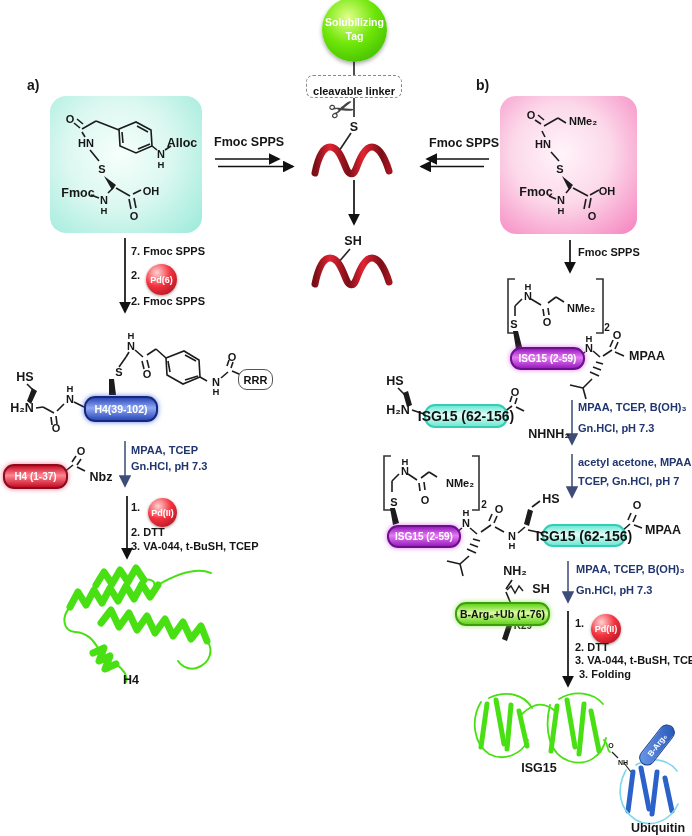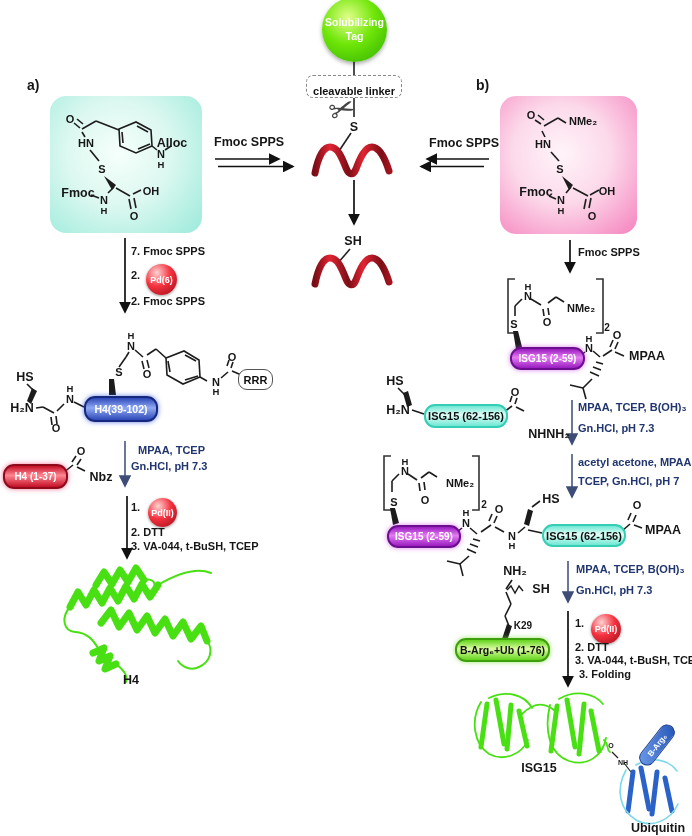--- a/index.html
+++ b/index.html
@@ -13,21 +13,21 @@
   .cond{color:var(--cond-navy,#21356f);font-size:11px}
   .pill{position:absolute;display:flex;align-items:center;justify-content:center;
         font-weight:bold;border-radius:11px;white-space:nowrap}
   .pill-blue{background:linear-gradient(180deg,#2d49b8,#8fa8f2 45%,#2d49b8);
         border:2px solid #16277e;color:#fff;font-size:10.5px;box-shadow:0 0 5px rgba(40,80,220,.75)}
   .pill-red{background:linear-gradient(180deg,#c40f26,#ff8591 45%,#c40f26);
         border:2px solid #8f0a1b;color:#fff;font-size:10px;box-shadow:0 0 5px rgba(240,60,110,.7)}
   .pill-purple{background:linear-gradient(180deg,#9a1cc0,#e37cf2 45%,#9a1cc0);
         border:2px solid #6d0e8f;color:#fff;font-size:10px;box-shadow:0 0 5px rgba(200,60,230,.65)}
   .pill-cyan{background:linear-gradient(180deg,#6fe8d4,#e2fdf7 45%,#6fe8d4);
-        border:2px solid #35cdb4;color:#111;font-size:11px}
+        border:2px solid #35cdb4;color:#111;font-size:14px}
   .pill-green{background:linear-gradient(180deg,#63d41d,#dcfba2 45%,#63d41d);
         border:2px solid #3f9e0c;color:#111;font-size:10.5px;box-shadow:0 0 5px rgba(130,225,70,.8)}
   .pill-white{background:#fff;border:1.6px solid #555;color:#111;font-size:11px;border-radius:9px}
   .pd{position:absolute;border-radius:50%;color:#fff;font-weight:bold;font-size:9px;
       display:flex;align-items:center;justify-content:center;
       background:radial-gradient(circle at 35% 28%,#ffd3d3 0%,var(--pd-red,#f4323f) 45%,#9c0a17 100%);
       box-shadow:0 1px 3px rgba(0,0,0,.4)}
   .tagball{position:absolute;left:322px;top:-3px;width:65px;height:65px;border-radius:50%;
       background:radial-gradient(circle at 40% 32%,#e2ff8a 0%,var(--tag-green,#6fe608) 45%,#2fae00 100%);
       color:#fff;font-weight:bold;font-size:10.5px;display:flex;flex-direction:column;
@@ -314,21 +314,21 @@
   <div class="lbl a11 ctr" style="left:70px;top:119px">O</div>
   <div class="lbl a11 ctr" style="left:86px;top:143px">HN</div>
   <div class="lbl a11 ctr" style="left:102px;top:169px">S</div>
   <div class="lbl a12 ctr" style="left:78px;top:193px">Fmoc</div>
   <div class="lbl a11 ctr" style="left:104px;top:200px">N</div>
   <div class="lbl a9 ctr" style="left:104px;top:211px">H</div>
   <div class="lbl a11 ctr" style="left:151px;top:191px">OH</div>
   <div class="lbl a11 ctr" style="left:134px;top:216px">O</div>
   <div class="lbl a11 ctr" style="left:161px;top:154px">N</div>
   <div class="lbl a9 ctr" style="left:161px;top:165px">H</div>
-  <div class="lbl a12 ctr" style="left:172px;top:143px">Alloc</div>
+  <div class="lbl a12 ctr" style="left:182px;top:143px">Alloc</div>
 
   <div class="lbl a11" style="left:131px;top:246px">7. Fmoc SPPS</div>
   <div class="lbl a11" style="left:131px;top:270px">2.</div>
   <div class="pd" style="left:146px;top:264px;width:31px;height:31px">
     <span>Pd(6)</span>
   </div>
   <div class="lbl a11" style="left:131px;top:296px">2. Fmoc SPPS</div>
 
   <div class="lbl a12 ctr" style="left:25px;top:377px">HS</div>
   <div class="lbl a12 ctr" style="left:22px;top:408px">H₂N</div>
@@ -347,21 +347,21 @@
   <div class="lbl a11 ctr" style="left:232px;top:357px">O</div>
   <div class="pill pill-white" style="left:238px;top:369px;width:33px;height:19px">
     <span>RRR</span>
   </div>
 
   <div class="pill pill-red" style="left:3px;top:464px;width:61px;height:21px">
     <span>H4 (1-37)</span>
   </div>
   <div class="lbl a11 ctr" style="left:81px;top:451px">O</div>
   <div class="lbl a12 ctr" style="left:101px;top:477px">Nbz</div>
-  <div class="lbl cond" style="left:138px;top:445px">MPAA, TCEP</div>
+  <div class="lbl cond" style="left:131px;top:445px">MPAA, TCEP</div>
   <div class="lbl cond" style="left:131px;top:461px">Gn.HCl, pH 7.3</div>
 
   <div class="lbl a11" style="left:131px;top:502px">1.</div>
   <div class="pd" style="left:148px;top:498px;width:29px;height:29px">
     <span>Pd(II)</span>
   </div>
   <div class="lbl a11" style="left:131px;top:527px">2. DTT</div>
   <div class="lbl a11" style="left:131px;top:541px">3. VA-044, t-BuSH, TCEP</div>
   <div class="lbl a12 ctr" style="left:131px;top:680px">H4</div>
 
@@ -421,21 +421,21 @@
   <div class="lbl a12 ctr" style="left:551px;top:499px">HS</div>
   <div class="pill pill-cyan" style="left:542px;top:524px;width:80px;height:19px">
     <span>ISG15 (62-156)</span>
   </div>
   <div class="lbl a11 ctr" style="left:637px;top:505px">O</div>
   <div class="lbl a12 ctr" style="left:663px;top:530px">MPAA</div>
 
   <div class="lbl a12 ctr" style="left:515px;top:571px">NH₂</div>
   <div class="lbl a12 ctr" style="left:541px;top:589px">SH</div>
   <div class="lbl a10 ctr" style="left:523px;top:626px">K29</div>
-  <div class="pill pill-green" style="left:455px;top:638px;width:91px;height:20px">
+  <div class="pill pill-green" style="left:455px;top:602px;width:91px;height:20px">
     <span>B-Arg₆+Ub (1-76)</span>
   </div>
 
   <div class="lbl cond" style="left:576px;top:564px">MPAA, TCEP, B(OH)₃</div>
   <div class="lbl cond" style="left:576px;top:585px">Gn.HCl, pH 7.3</div>
 
   <div class="lbl a11" style="left:575px;top:618px">1.</div>
   <div class="pd" style="left:591px;top:614px;width:30px;height:30px">
     <span>Pd(II)</span>
   </div>

